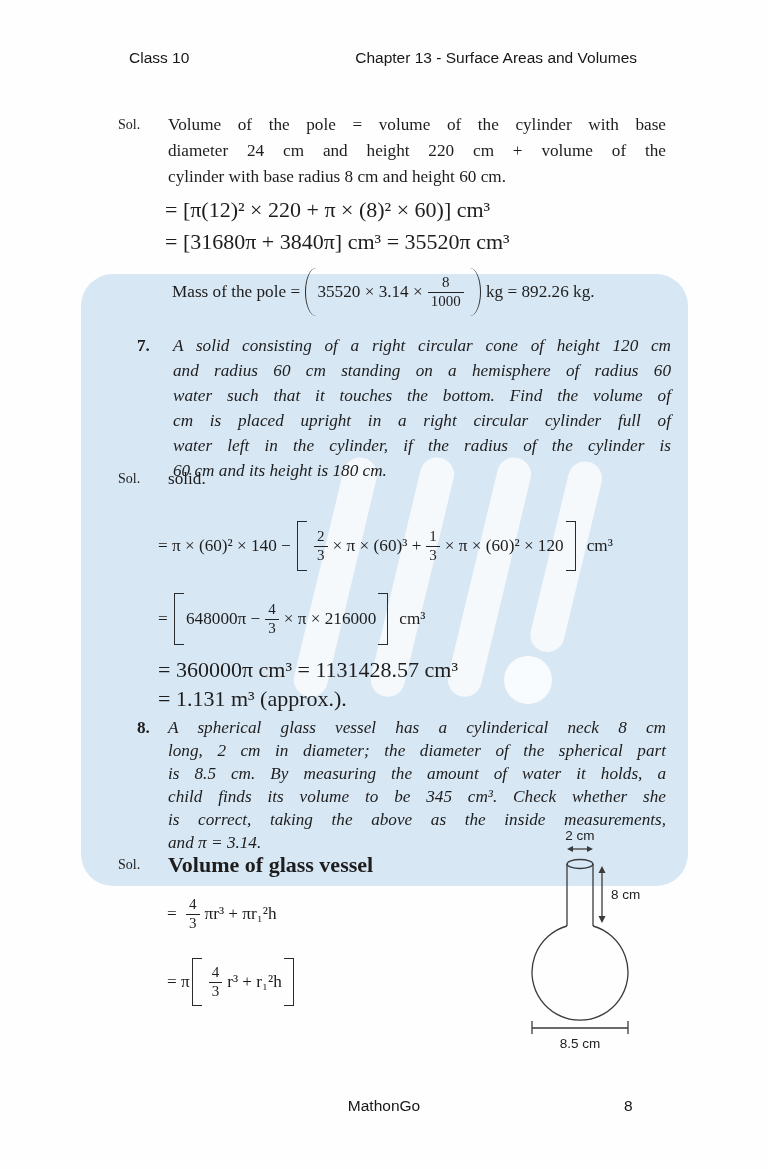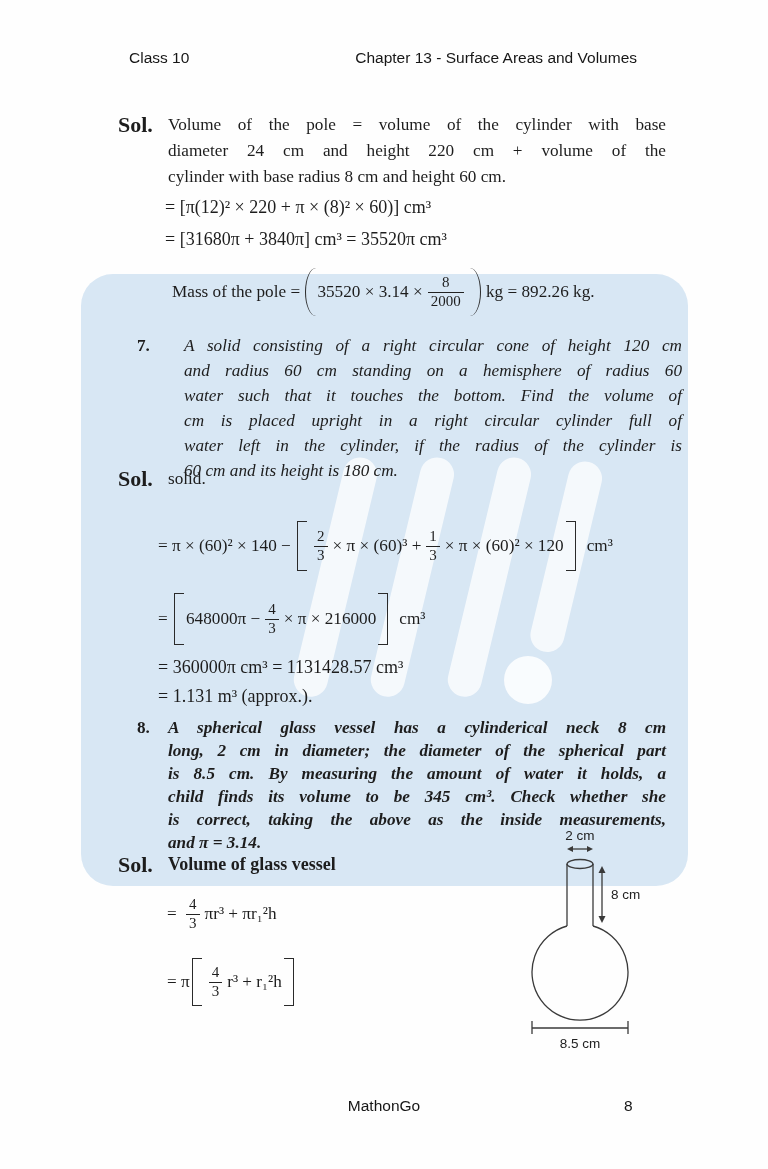--- a/index.html
+++ b/index.html
@@ -12,30 +12,30 @@
   .hdr-r{right:131px;top:49px;}
   .ftr-brand{left:0;top:1097px;width:768px;text-align:center;}
   .ftr-page{left:624px;top:1097px;}
   
   .panel{position:absolute;left:81px;top:274px;width:607px;height:612px;background:#d8e7f4;border-radius:32px;}
   .wm-bar{position:absolute;width:34px;background:rgba(255,255,255,.75);border-radius:18px;
           transform:rotate(13.5deg);transform-origin:50% 0;}
   .wm-dot{position:absolute;width:48px;height:48px;border-radius:50%;background:rgba(255,255,255,.85);}
   
   .abs{position:absolute;}
-  .sol-label{font-weight:bold;font-size:22px;}
+  .sol-label{font-weight:normal;font-size:14px;}
   .qnum{font-weight:bold;font-size:17.2px;}
   .para{width:498px;font-size:17.2px;}
-  .lh26 .ln{line-height:26px;} .lh25 .ln{line-height:25px;} .lh255 .ln{line-height:25.5px;} .lh23 .ln{line-height:23px;font-weight:bold;}
+  .lh26 .ln{line-height:26px;} .lh25 .ln{line-height:25px;} .lh255 .ln{line-height:25.5px;} .lh23 .ln{line-height:23px;}
   .ln{text-align:justify;text-align-last:justify;}
   .ln.last{text-align-last:auto;}
   .it{font-style:italic;}
   
   .eq{position:absolute;display:flex;align-items:center;font-size:17.2px;white-space:pre;font-family:Liberation Serif, serif;}
-  .eqtext{font-size:18px;white-space:pre;}
+  .eqtext{font-size:22px;white-space:pre;}
   .frac{display:inline-flex;flex-direction:column;align-items:center;margin:0 5px;font-size:15px;line-height:1.05;}
   .frac .num{padding:0 3px 1px;}
   .frac .den{border-top:1.5px solid #222;padding:1px 3px 0;}
   .brk{width:9px;align-self:stretch;margin:2px 2px;border:1.8px solid #2a2a2a;}
   .brk.l{border-right:none;} .brk.r{border-left:none;}
   .paren{width:10px;align-self:stretch;margin:2px 1px;}
   .paren.l{border-left:1.7px solid #2a2a2a;border-radius:100% 0 0 100% / 50% 0 0 50%;}
   .paren.r{border-right:1.7px solid #2a2a2a;border-radius:0 100% 100% 0 / 0 50% 50% 0;}
   .unit{margin-left:9px;}
   .innerflex{display:flex;align-items:center;}
@@ -67,28 +67,28 @@
   </div>
   <div class="abs eqtext" style="left:165px;top:197px;">= [π(12)² × 220 + π × (8)² × 60)] cm³</div>
   <div class="abs eqtext" style="left:165px;top:229px;">= [31680π + 3840π] cm³ = 35520π cm³</div>
 
   <div class="eq" style="left:172px;top:266px;height:52px;">
     <span>Mass of the pole = </span>
     <span class="paren l"></span>
     <span>35520 × 3.14 ×</span>
     <span class="frac">
       <span class="num">8</span>
-      <span class="den">2000</span>
+      <span class="den">1000</span>
     </span>
     <span class="paren r"></span>
     <span> kg = 892.26 kg.</span>
   </div>
 
   <div class="abs qnum" style="left:137px;top:333px;line-height:25px;">7.</div>
-  <div class="abs para lh25 it" style="left:184px;top:333px;">
+  <div class="abs para lh25 it" style="left:173px;top:333px;">
     <div class="ln">A solid consisting of a right circular cone of height 120 cm</div>
     <div class="ln">and radius 60 cm standing on a hemisphere of radius 60</div>
     <div class="ln">water such that it touches the bottom. Find the volume of</div>
     <div class="ln">cm is placed upright in a right circular cylinder full of</div>
     <div class="ln">water left in the cylinder, if the radius of the cylinder is</div>
     <div class="ln last">60 cm and its height is 180 cm.</div>
   </div>
   <div class="abs sol-label" style="left:118px;top:466px;line-height:25.5px;">Sol.</div>
   <div class="abs para lh255" style="left:168px;top:466px;">
     <div class="ln last">solid.</div>

